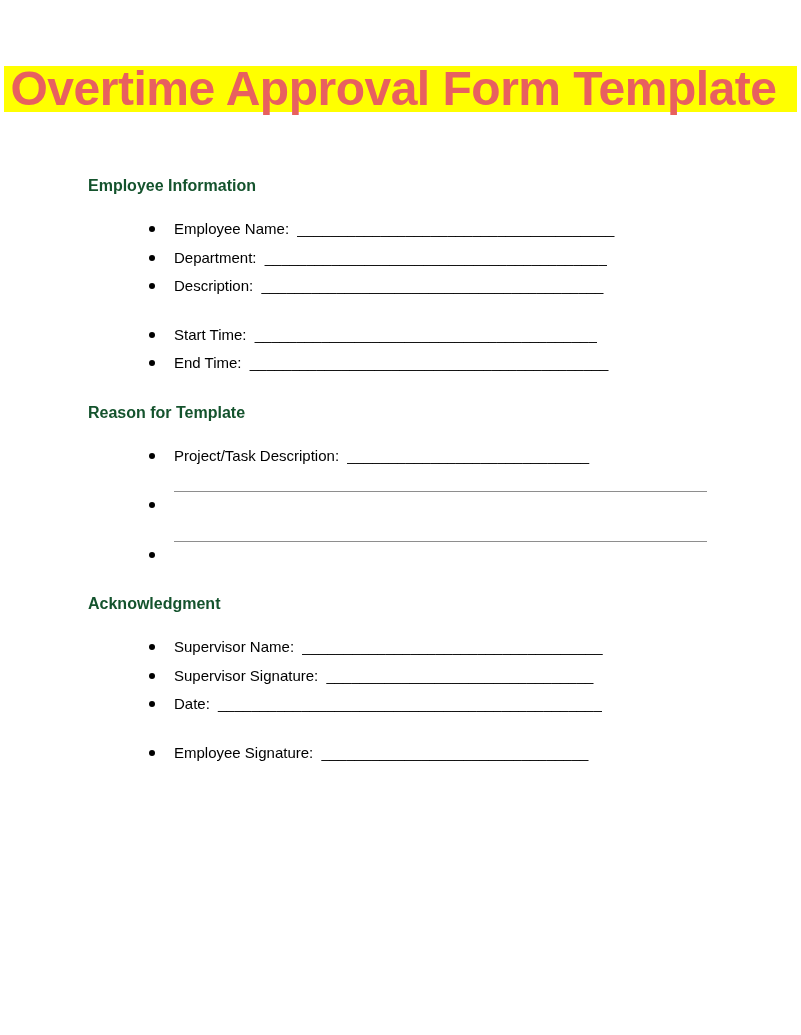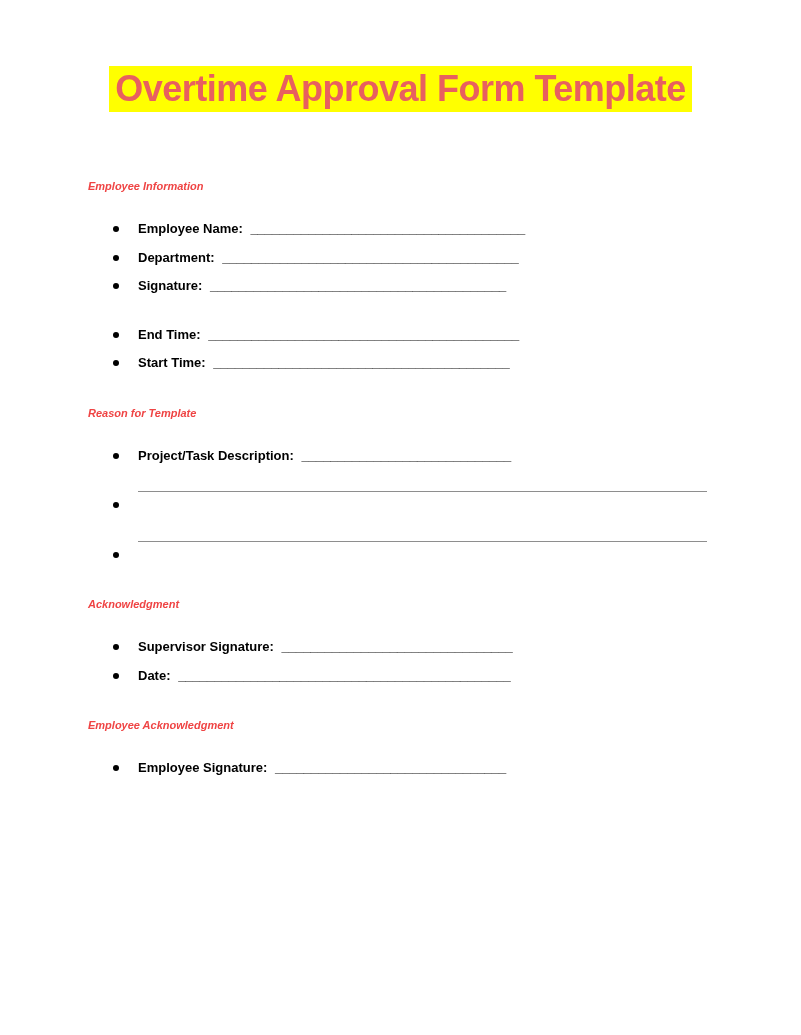--- a/index.html
+++ b/index.html
@@ -20,47 +20,47 @@
     position: relative;
   }
   .title-row {
     margin: 66px -94px 0 -88px;
     text-align: center;
   }
   .title-highlight {
     display: inline-block;
     background: #ffff00;
     color: #e8605f;
-    font-size: 36px;
+    font-size: 48px;
     font-weight: 700;
     line-height: 35px;
     letter-spacing: -0.5px;
-    padding: 5px 6px 6px 6px;
+    padding: 5px 20px 6px 6px;
   }
   .section h2 {
-    color: #ef4444;
-    font-size: 11px;
+    color: #14532d;
+    font-size: 16px;
     font-weight: 700;
     line-height: 18px;
     margin: 26px 0 0 0;
-    font-style: italic;
   }
   .section.first h2 { margin-top: 65px; }
   .section ul {
     list-style: none;
     margin: 20px 0 0 0;
     padding-left: 50px;
   }
   .section li {
     position: relative;
     height: 28.5px;
     line-height: 28.5px;
-    font-size: 13px;
-    font-weight: 700;
+    font-size: 15px;
+    font-weight: 400;
     white-space: nowrap;
+    margin-left: 36px;
   }
   .bullet {
     position: absolute;
     left: -25px;
     top: 11px;
     width: 6px;
     height: 6px;
     border-radius: 50%;
     background: #000000;
   }
@@ -95,37 +95,37 @@
         <span class="label">Employee Name:</span>
         <span class="blank">______________________________________</span>
       </li>
       <li>
         <span class="bullet"></span>
         <span class="label">Department:</span>
         <span class="blank">_________________________________________</span>
       </li>
       <li>
         <span class="bullet"></span>
-        <span class="label">Signature:</span>
+        <span class="label">Description:</span>
         <span class="blank">_________________________________________</span>
       </li>
     </ul>
   </div>
 
   <div class="section">
     <ul>
       <li>
         <span class="bullet"></span>
-        <span class="label">End Time:</span>
-        <span class="blank">___________________________________________</span>
+        <span class="label">Start Time:</span>
+        <span class="blank">_________________________________________</span>
       </li>
       <li>
         <span class="bullet"></span>
-        <span class="label">Start Time:</span>
-        <span class="blank">_________________________________________</span>
+        <span class="label">End Time:</span>
+        <span class="blank">___________________________________________</span>
       </li>
     </ul>
   </div>
 
   <div class="section">
     <h2>Reason for Template</h2>
     <ul>
       <li>
         <span class="bullet"></span>
         <span class="label">Project/Task Description:</span>
@@ -140,33 +140,37 @@
         <span class="rule"></span>
       </li>
     </ul>
   </div>
 
   <div class="section">
     <h2>Acknowledgment</h2>
     <ul>
       <li>
         <span class="bullet"></span>
+        <span class="label">Supervisor Name:</span>
+        <span class="blank">____________________________________</span>
+      </li>
+      <li>
+        <span class="bullet"></span>
         <span class="label">Supervisor Signature:</span>
         <span class="blank">________________________________</span>
       </li>
       <li>
         <span class="bullet"></span>
         <span class="label">Date:</span>
         <span class="blank">______________________________________________</span>
       </li>
     </ul>
   </div>
 
   <div class="section">
-    <h2>Employee Acknowledgment</h2>
     <ul>
       <li>
         <span class="bullet"></span>
         <span class="label">Employee Signature:</span>
         <span class="blank">________________________________</span>
       </li>
     </ul>
   </div>
 
 </div>

